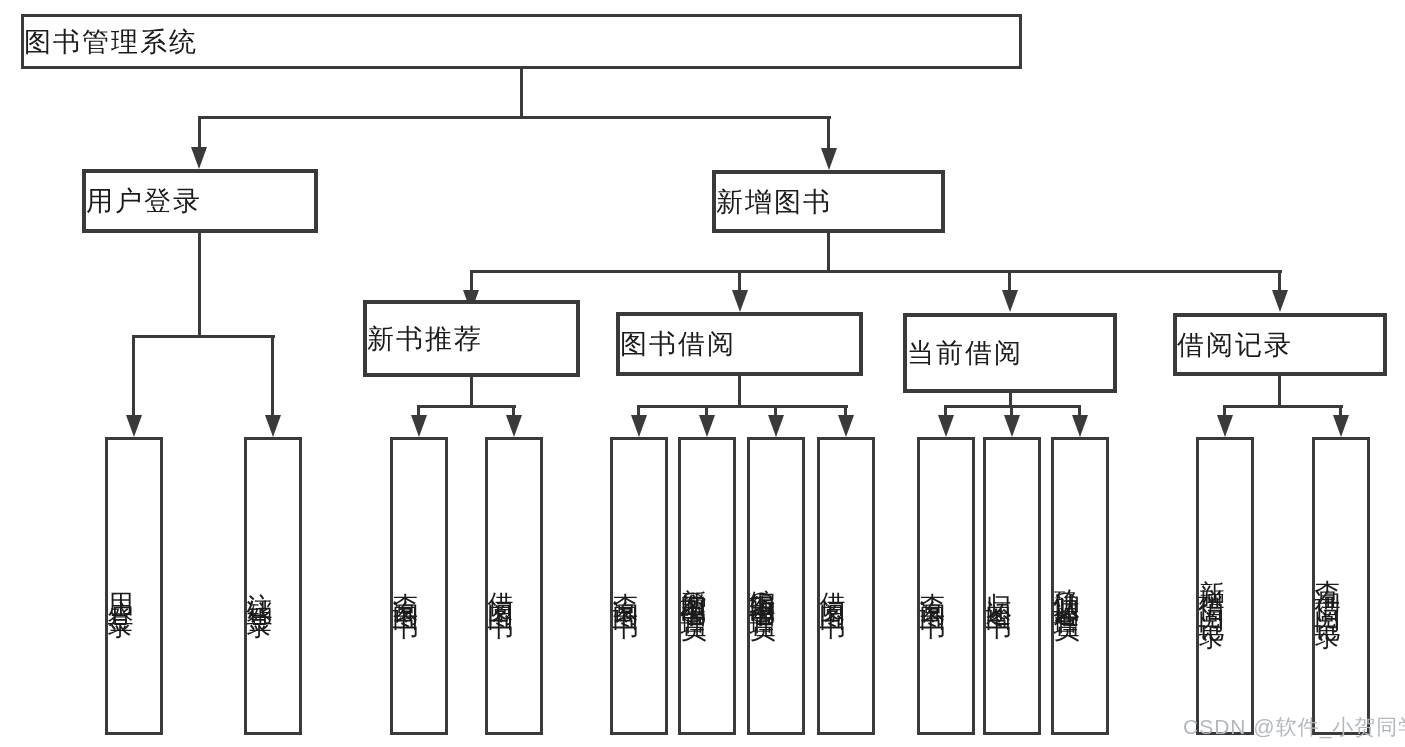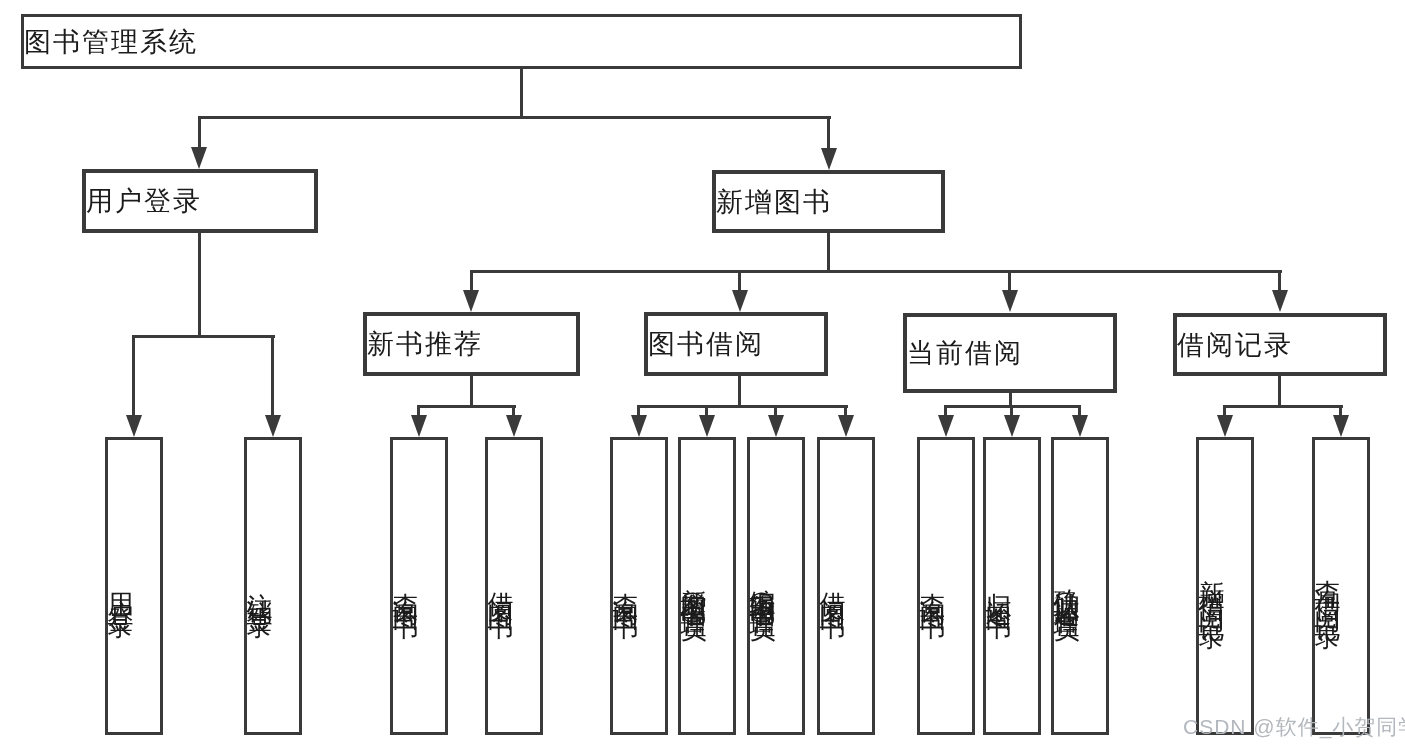--- a/index.html
+++ b/index.html
@@ -93,24 +93,24 @@
   <div class="hl" style="left:470px;top:270px;width:812px"></div>
   <div class="vl" style="left:470px;top:270px;height:22px"></div>
   <div class="ar" style="left:463px;top:290px"></div>
   <div class="vl" style="left:738px;top:270px;height:22px"></div>
   <div class="ar" style="left:732px;top:290px"></div>
   <div class="vl" style="left:1008px;top:270px;height:22px"></div>
   <div class="ar" style="left:1002px;top:290px"></div>
   <div class="vl" style="left:1278px;top:270px;height:22px"></div>
   <div class="ar" style="left:1272px;top:290px"></div>
 
-  <div class="box mid" style="left:363px;top:312px;width:217px;height:64px">
+  <div class="box mid" style="left:363px;top:300px;width:217px;height:77px">
     <span class="h-label">新书推荐</span>
   </div>
-  <div class="box mid" style="left:644px;top:312px;width:184px;height:64px">
+  <div class="box mid" style="left:616px;top:312px;width:247px;height:64px">
     <span class="h-label">图书借阅</span>
   </div>
   <div class="box mid" style="left:903px;top:313px;width:214px;height:80px">
     <span class="h-label">当前借阅</span>
   </div>
   <div class="box mid" style="left:1173px;top:313px;width:214px;height:63px">
     <span class="h-label">借阅记录</span>
   </div>
 
   <div class="vl" style="left:470px;top:376px;height:32px"></div>

